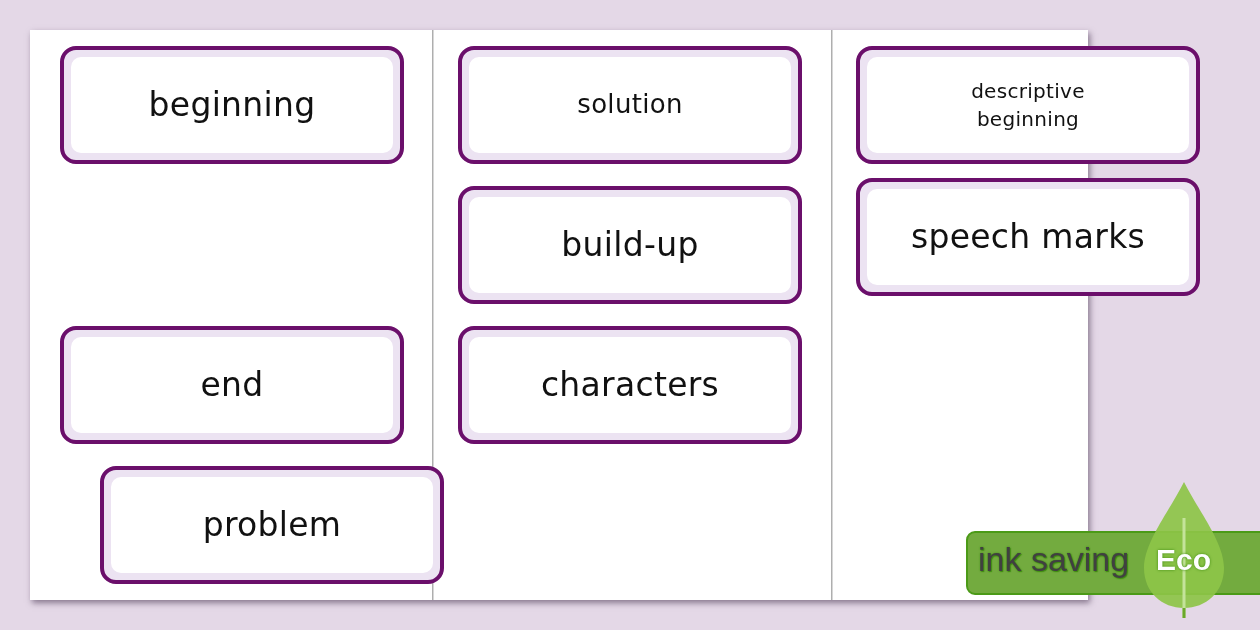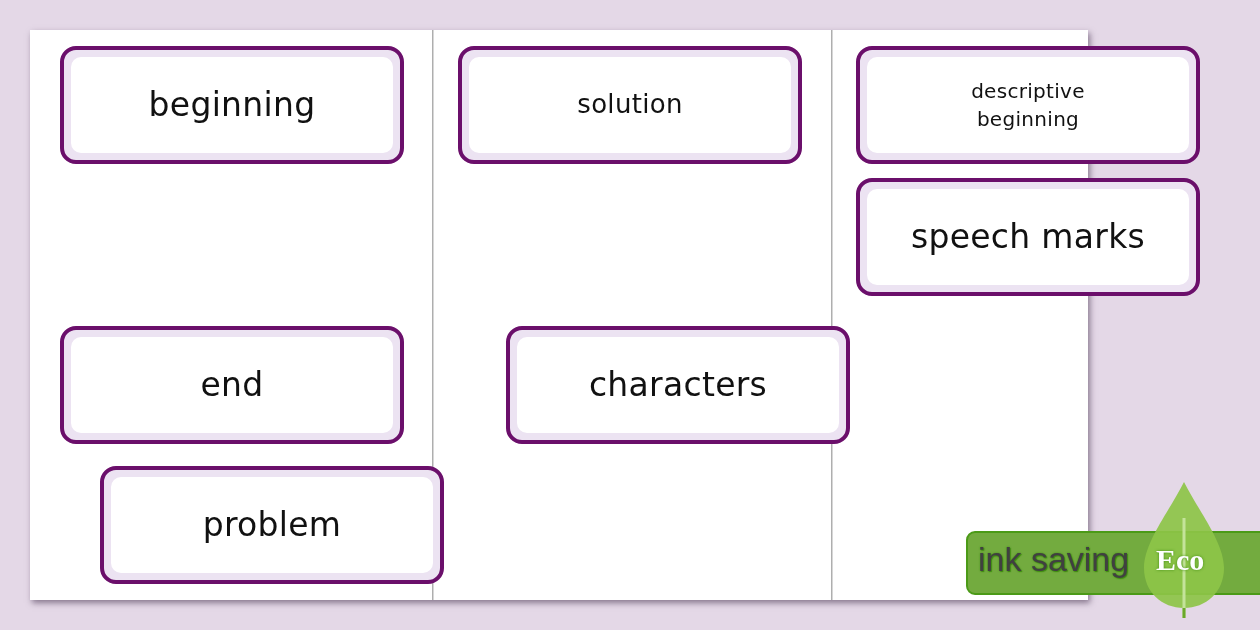--- a/index.html
+++ b/index.html
@@ -53,21 +53,21 @@
     font-family:"Liberation Sans", sans-serif;
     font-size:34px; color:#404040;
     text-shadow: 0 0 2px #3e8a10, 1px 1px 1px #3e8a10;
     white-space:nowrap;
   }
   .leaf {
     position:absolute; left:1140px; top:480px; width:90px; height:140px;
   }
   .eco-word {
     position:absolute; left:1156px; top:543px;
-    font-family:Liberation Serif, serif;
+    font-family:Liberation Sans, sans-serif;
     font-weight:bold; font-size:30px; color:#ffffff;
     text-shadow: 0 0 3px #3e8a10;
   }
 </style>
 </head>
 <body>
 
 <div class="page">
   <div class="divider" style="left:402px;"></div>
   <div class="divider" style="left:801px;"></div>
@@ -86,21 +86,26 @@
     <div class="card-inner">
         <span class="card-text">problem</span>
       </div>
   </div>
 
   <div class="card" style="left:428px; top:16px;">
     <div class="card-inner">
         <span class="card-text" style="font-size:26px;">solution</span>
       </div>
   </div>
-  <div class="card" style="left:428px; top:296px;margin-left:48px;">
+  <div class="card" style="left:428px; top:156px;">
+    <div class="card-inner">
+        <span class="card-text">build-up</span>
+      </div>
+  </div>
+  <div class="card" style="left:428px; top:296px;">
     <div class="card-inner">
         <span class="card-text">characters</span>
       </div>
   </div>
 
   <div class="card" style="left:826px; top:16px;">
     <div class="card-inner">
       <span class="card-text two-line">
         <span>descriptive</span><br>
         <span>beginning</span>

